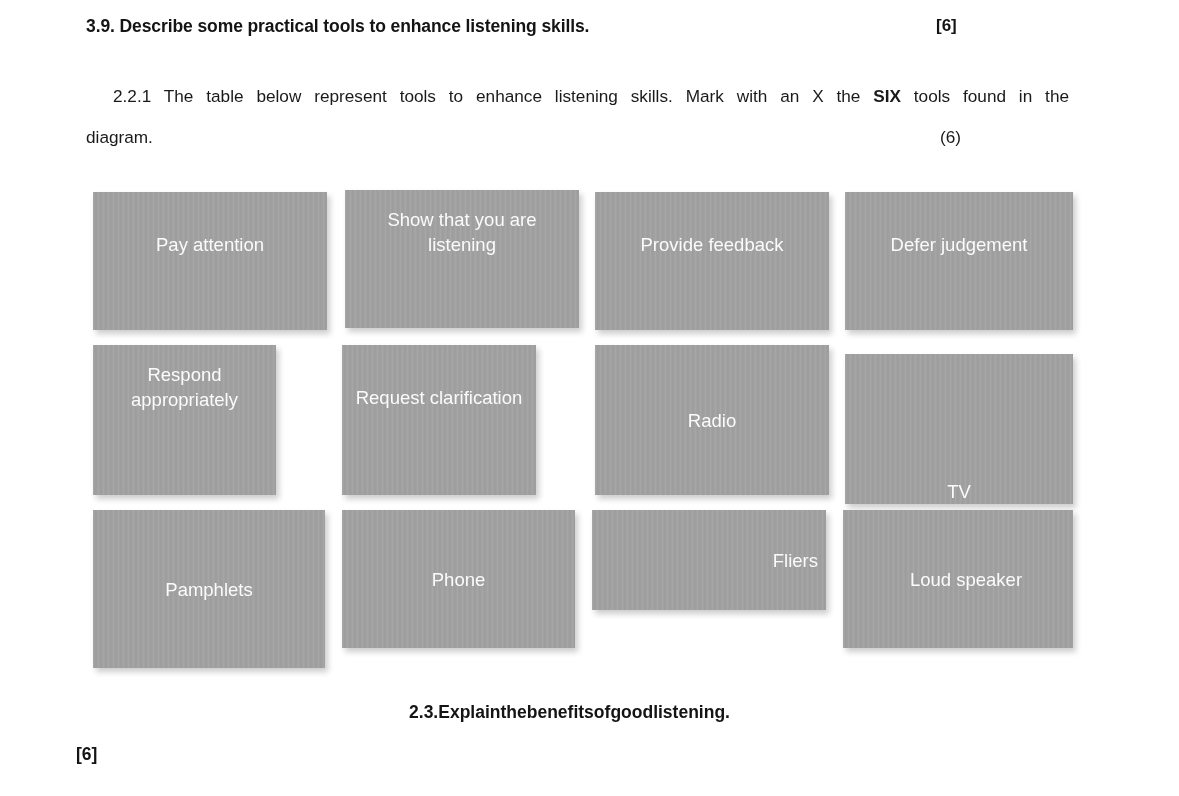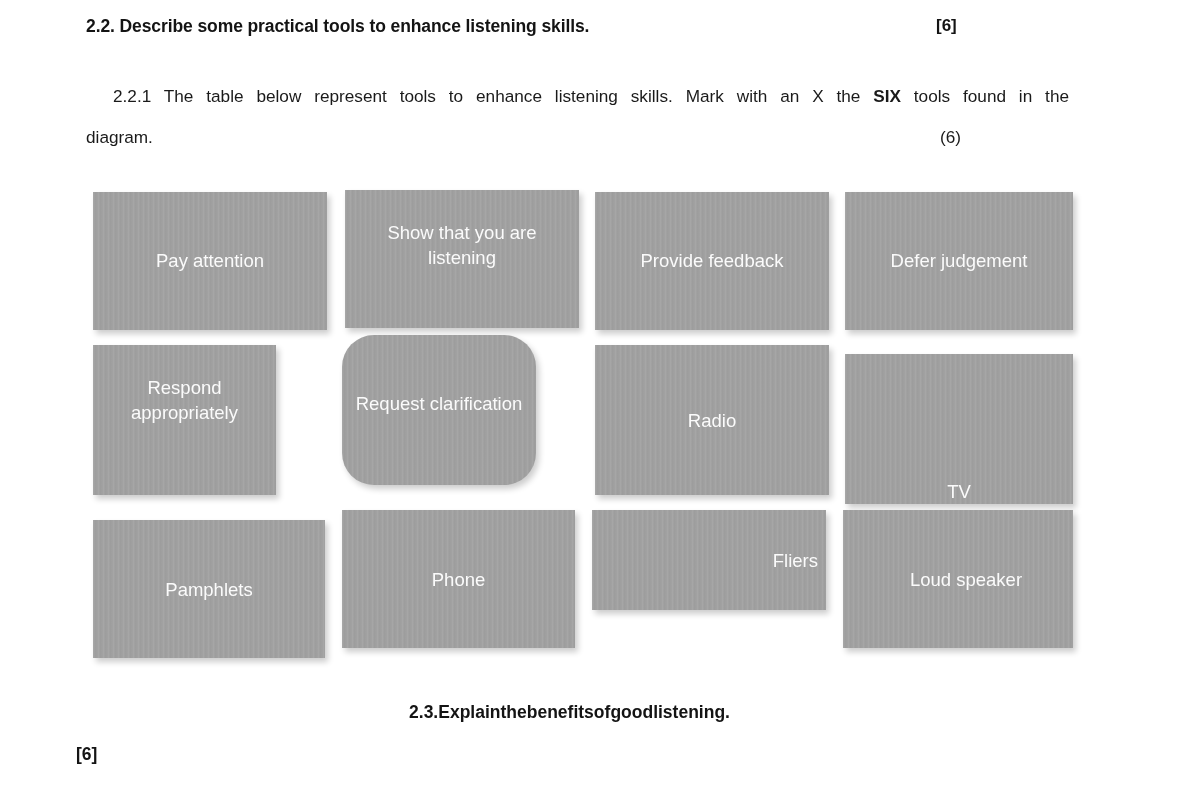--- a/index.html
+++ b/index.html
@@ -100,22 +100,22 @@
     background-image:
       repeating-linear-gradient(90deg,
         rgba(255,255,255,0.045) 0px,
         rgba(255,255,255,0.045) 1px,
         rgba(0,0,0,0.035) 2px,
         rgba(0,0,0,0.0) 5px);
   }
   .tool-cell .label { display: block; }
 
   
-  .align-upper   { align-items: flex-start; padding-top: 30px; }
-  .align-mid     { align-items: flex-start; padding-top: 56px; }
+  .align-upper   { align-items: flex-start; padding-top: 17px; }
+  .align-mid     { align-items: flex-start; padding-top: 40px; }
   .align-center  { align-items: center; }
 
   
   .q23 {
     position: absolute;
     left: 76px;
     top: 702px;
     width: 987px;
     font-size: 17.5px;
     font-weight: bold;
@@ -132,21 +132,21 @@
     font-weight: bold;
     color: #141414;
   }
 </style>
 </head>
 <body>
 
 <div class="page">
 
   <div class="q22-row">
-    <div class="q22-heading">2.2. Describe some practical tools to enhance listening skills.</div>
+    <div class="q22-heading">3.9. Describe some practical tools to enhance listening skills.</div>
     <div class="q22-marks">[6]</div>
   </div>
 
   <div class="q221">
     <span class="line1"><span>2.2.1 The table below represent tools to enhance listening skills. Mark with an X the </span><b>SIX</b><span> tools found in the</span></span>
     <span class="line2"><span>diagram.</span><span class="marks-inline">(6)</span></span>
   </div>
 
   <div class="tool-grid">
 
@@ -159,31 +159,31 @@
     <div class="tool-cell align-mid" style="left:502px; top:2px;   width:234px; height:138px;">
       <span class="label">Provide feedback</span>
     </div>
     <div class="tool-cell align-mid" style="left:752px; top:2px;   width:228px; height:138px;">
       <span class="label">Defer judgement</span>
     </div>
 
     <div class="tool-cell align-upper" style="left:0px;   top:155px; width:183px; height:150px;">
       <span class="label">Respond appropriately</span>
     </div>
-    <div class="tool-cell align-mid" style="left:249px; top:145px; width:194px; height:150px;border-radius:32px;">
+    <div class="tool-cell align-mid" style="left:249px; top:155px; width:194px; height:150px;">
       <span class="label">Request clarification</span>
     </div>
     <div class="tool-cell align-center" style="left:502px; top:155px; width:234px; height:150px;">
       <span class="label">Radio</span>
     </div>
     <div class="tool-cell align-center" style="left:752px; top:164px; width:228px; height:150px;align-items:flex-end;">
       <span class="label">TV</span>
     </div>
 
-    <div class="tool-cell align-center" style="left:0px;   top:320px; width:232px; height:138px;margin-top:10px;">
+    <div class="tool-cell align-center" style="left:0px;   top:320px; width:232px; height:158px;">
       <span class="label">Pamphlets</span>
     </div>
     <div class="tool-cell align-center" style="left:249px; top:320px; width:233px; height:138px;">
       <span class="label">Phone</span>
     </div>
     <div class="tool-cell align-center" style="left:499px; top:320px; width:234px; height:100px;justify-content:flex-end;">
       <span class="label">Fliers</span>
     </div>
     <div class="tool-cell align-center" style="left:750px; top:320px; width:230px; height:138px;padding-left:24px;">
       <span class="label">Loud speaker</span>

